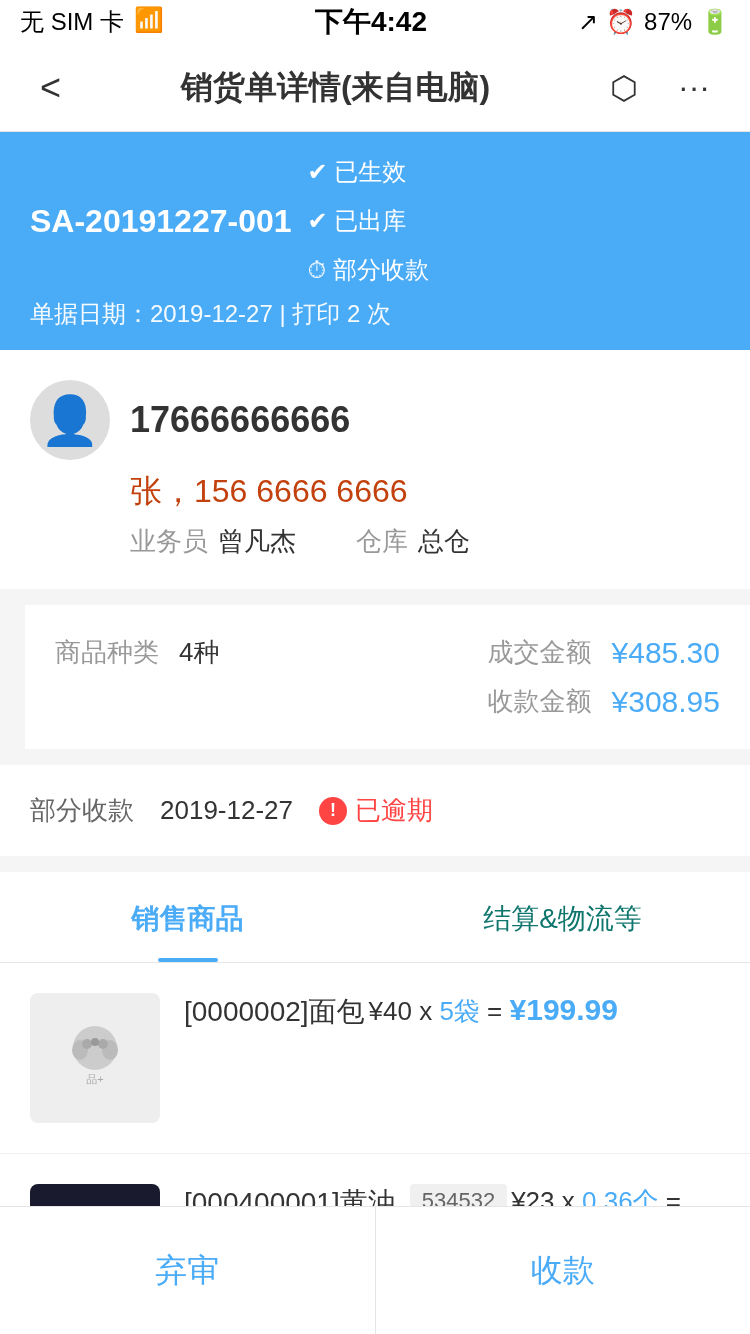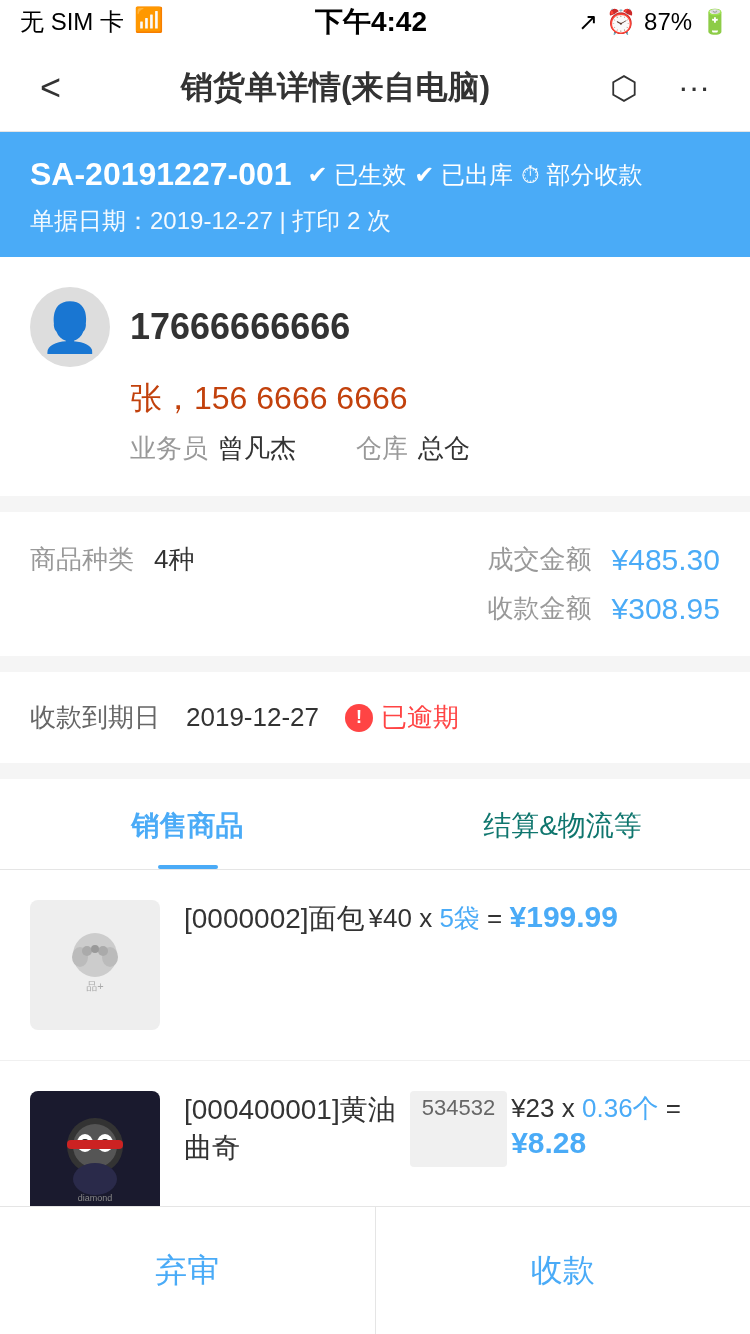--- a/index.html
+++ b/index.html
@@ -68,23 +68,24 @@
       gap: 16px;
       margin-bottom: 12px;
     }
     .order-id {
       font-size: 32px;
       font-weight: 700;
       color: #fff;
     }
     .status-badges {
       display: flex;
-      gap: 8px;
+      gap: 17px;
       align-items: flex-start;
       flex-wrap: wrap;
+      flex-direction: column;
     }
     .badge {
       display: flex;
       align-items: center;
       gap: 6px;
       color: #fff;
       font-size: 24px;
     }
     .order-meta {
       font-size: 24px;
@@ -138,20 +139,21 @@
     .meta-label { color: #999; }
     .meta-value { color: #333; font-weight: 500; }
 
     
     .summary-card {
       background: #fff;
       padding: 30px;
       margin-bottom: 16px;
       display: flex;
       justify-content: space-between;
+      margin-left: 25px;
     }
     .summary-left, .summary-right { display: flex; flex-direction: column; gap: 14px; }
     .summary-item { display: flex; align-items: center; gap: 20px; font-size: 26px; color: #666; }
     .summary-label { color: #999; }
     .summary-value-blue { color: #4AABF7; font-size: 30px; font-weight: 500; }
 
     
     .due-card {
       background: #fff;
       padding: 28px 30px;
@@ -365,21 +367,21 @@
       <span class="summary-value-blue">¥485.30</span>
     </div>
     <div class="summary-item">
       <span class="summary-label">收款金额</span>
       <span class="summary-value-blue">¥308.95</span>
     </div>
   </div>
 </div>
 
 <div class="due-card">
-  <span class="due-label">收款到期日</span>
+  <span class="due-label">部分收款</span>
   <span class="due-date">2019-12-27</span>
   <div class="overdue-badge">
     <div class="overdue-dot">!</div>
     <span>已逾期</span>
   </div>
 </div>
 
 <div class="tabs-bar">
   <div class="tab-item active">销售商品</div>
   <div class="tab-item">结算&amp;物流等</div>

